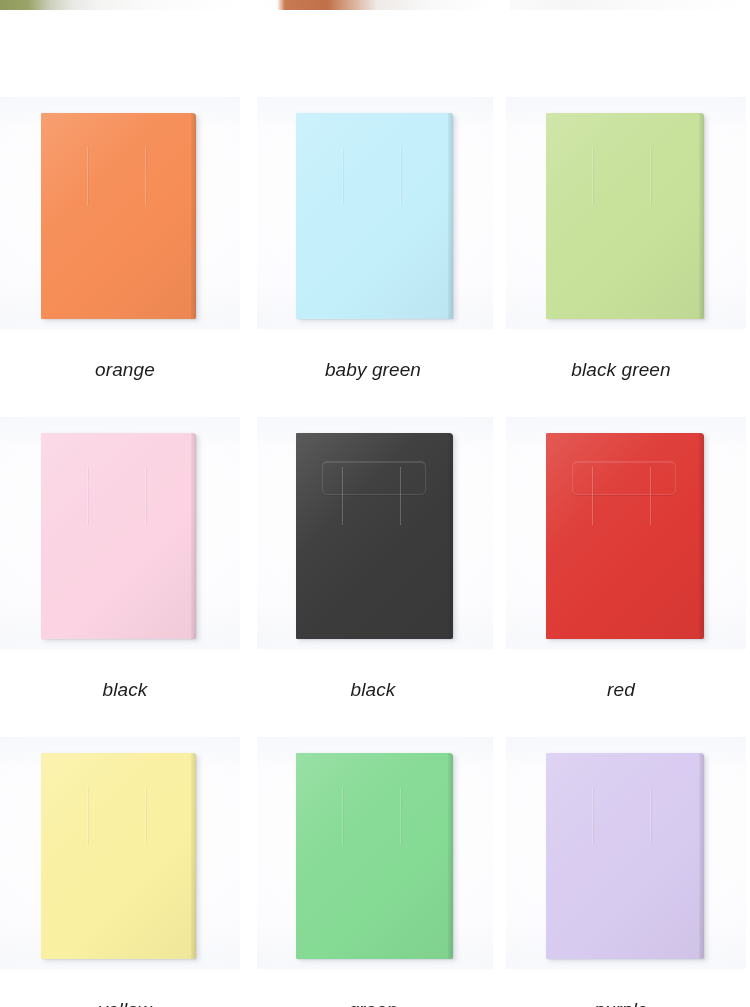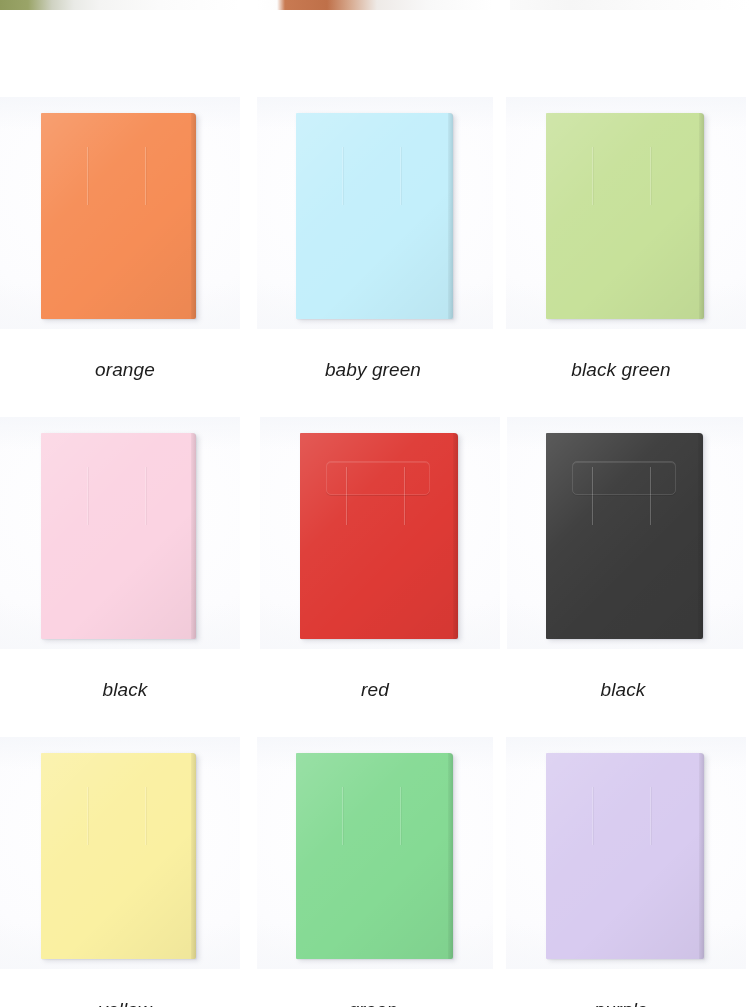--- a/index.html
+++ b/index.html
@@ -256,67 +256,67 @@
           <div class="book-crease crease-l"></div>
           <div class="book-crease crease-r"></div>
           <div class="book-panel"></div>
           <div class="book-sheen"></div>
           <div class="book-edge"></div>
         </div>
       </div>
       <div class="caption">black</div>
     </div>
 
+    <div class="cell cell-col-1">
+      <div class="photo has-panel">
+        <div class="photo-bg"></div>
+        <div class="book" style="background: rgb(59, 59, 59);">
+          <div class="book-crease crease-l"></div>
+          <div class="book-crease crease-r"></div>
+          <div class="book-panel"></div>
+          <div class="book-sheen"></div>
+          <div class="book-edge"></div>
+        </div>
+      </div>
+      <div class="caption">black</div>
+    </div>
+
     <div class="cell cell-col-2">
       <div class="photo has-panel">
         <div class="photo-bg"></div>
         <div class="book" style="background: rgb(222, 58, 53);">
           <div class="book-crease crease-l"></div>
           <div class="book-crease crease-r"></div>
           <div class="book-panel"></div>
           <div class="book-sheen"></div>
           <div class="book-edge"></div>
         </div>
       </div>
       <div class="caption">red</div>
     </div>
 
+  </div>
+
+  <div class="grid-row row-last">
+
+    <div class="cell cell-col-0">
+      <div class="photo">
+        <div class="photo-bg"></div>
+        <div class="book" style="background: rgb(250, 240, 161);">
+          <div class="book-crease crease-l"></div>
+          <div class="book-crease crease-r"></div>
+          <div class="book-panel"></div>
+          <div class="book-sheen"></div>
+          <div class="book-edge"></div>
+        </div>
+      </div>
+      <div class="caption">yellow</div>
+    </div>
+
     <div class="cell cell-col-1">
-      <div class="photo has-panel">
-        <div class="photo-bg"></div>
-        <div class="book" style="background: rgb(59, 59, 59);">
-          <div class="book-crease crease-l"></div>
-          <div class="book-crease crease-r"></div>
-          <div class="book-panel"></div>
-          <div class="book-sheen"></div>
-          <div class="book-edge"></div>
-        </div>
-      </div>
-      <div class="caption">black</div>
-    </div>
-
-  </div>
-
-  <div class="grid-row row-last">
-
-    <div class="cell cell-col-0">
-      <div class="photo">
-        <div class="photo-bg"></div>
-        <div class="book" style="background: rgb(250, 240, 161);">
-          <div class="book-crease crease-l"></div>
-          <div class="book-crease crease-r"></div>
-          <div class="book-panel"></div>
-          <div class="book-sheen"></div>
-          <div class="book-edge"></div>
-        </div>
-      </div>
-      <div class="caption">yellow</div>
-    </div>
-
-    <div class="cell cell-col-1">
       <div class="photo">
         <div class="photo-bg"></div>
         <div class="book" style="background: rgb(133, 218, 148);">
           <div class="book-crease crease-l"></div>
           <div class="book-crease crease-r"></div>
           <div class="book-panel"></div>
           <div class="book-sheen"></div>
           <div class="book-edge"></div>
         </div>
       </div>

